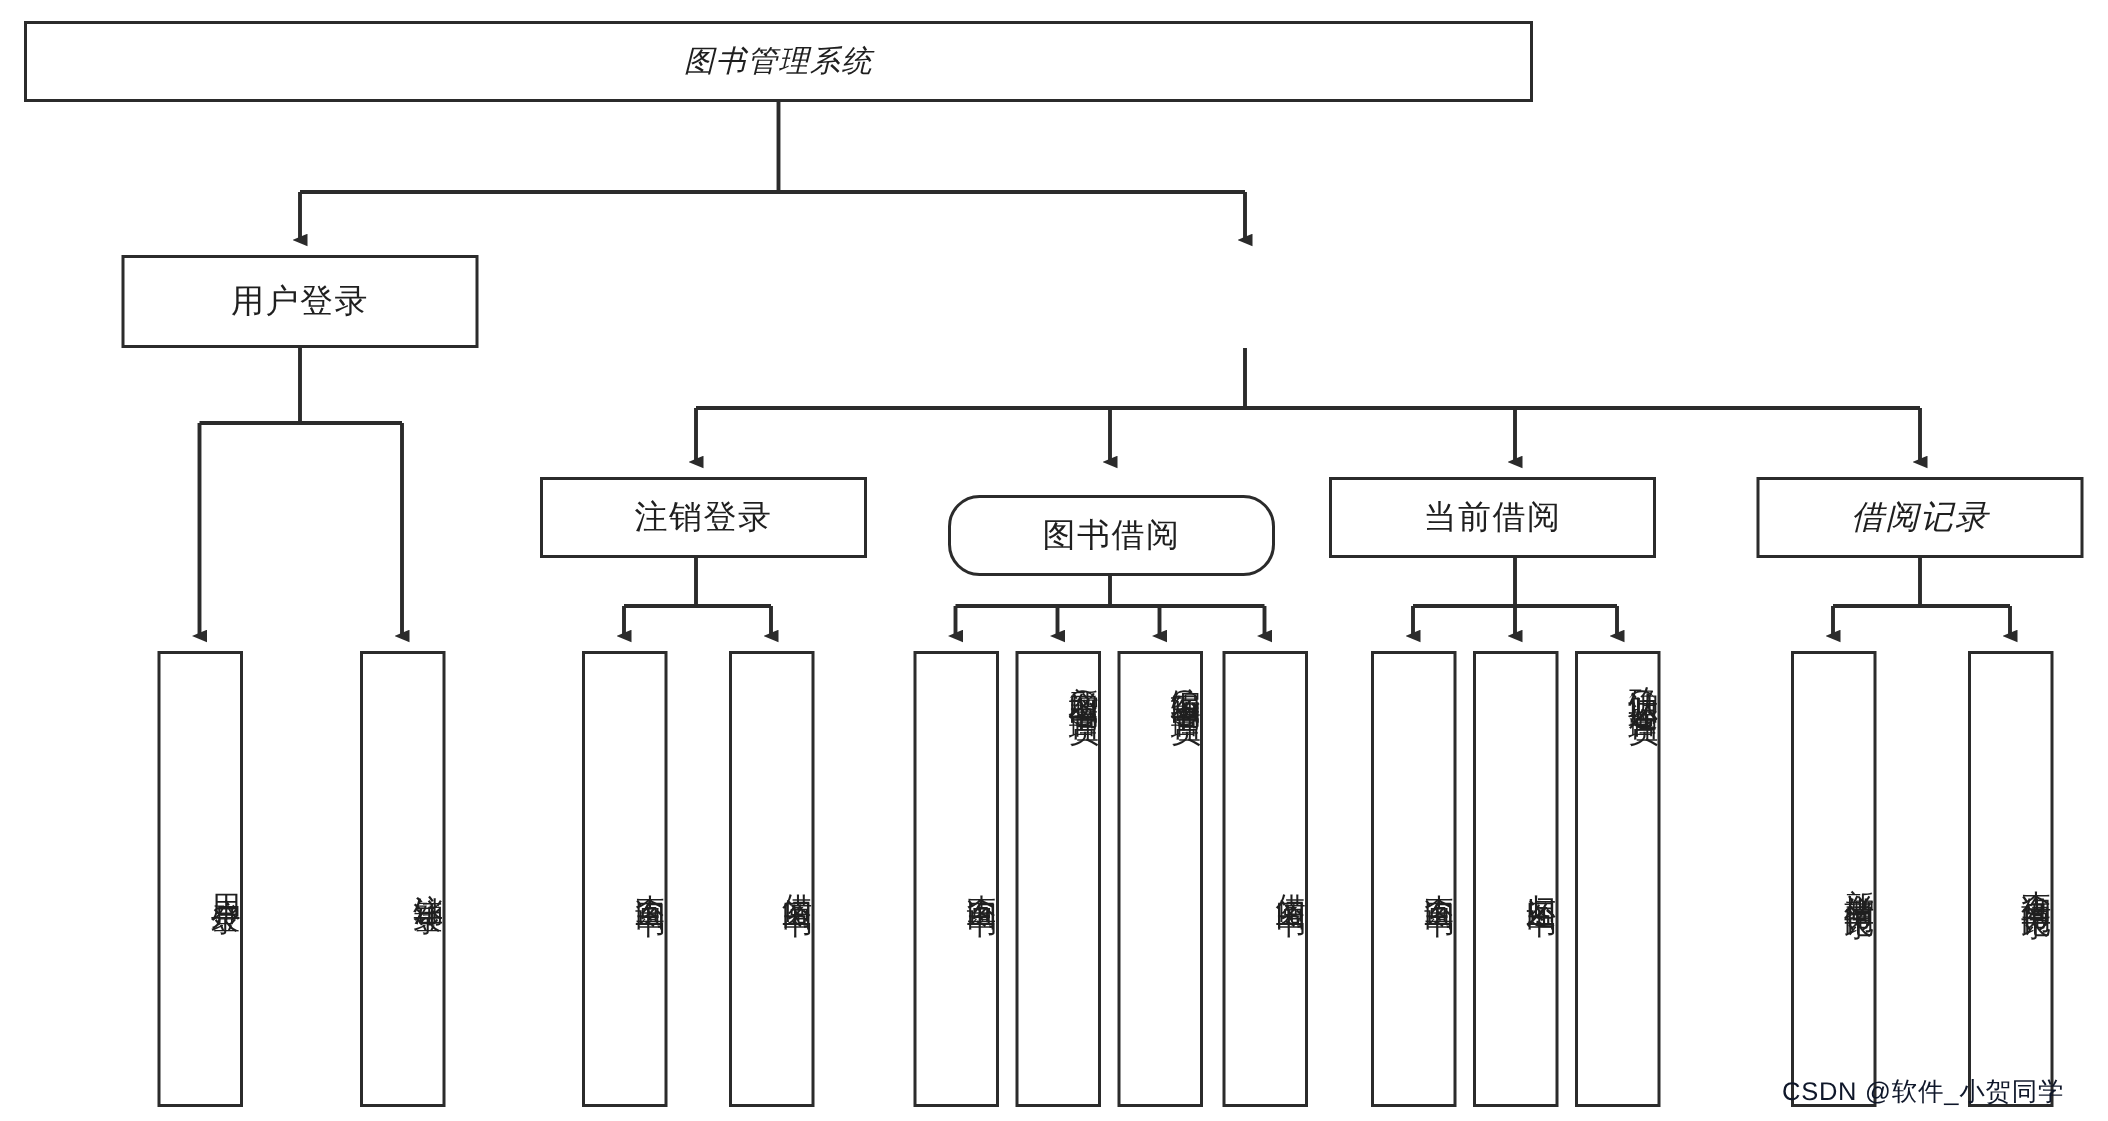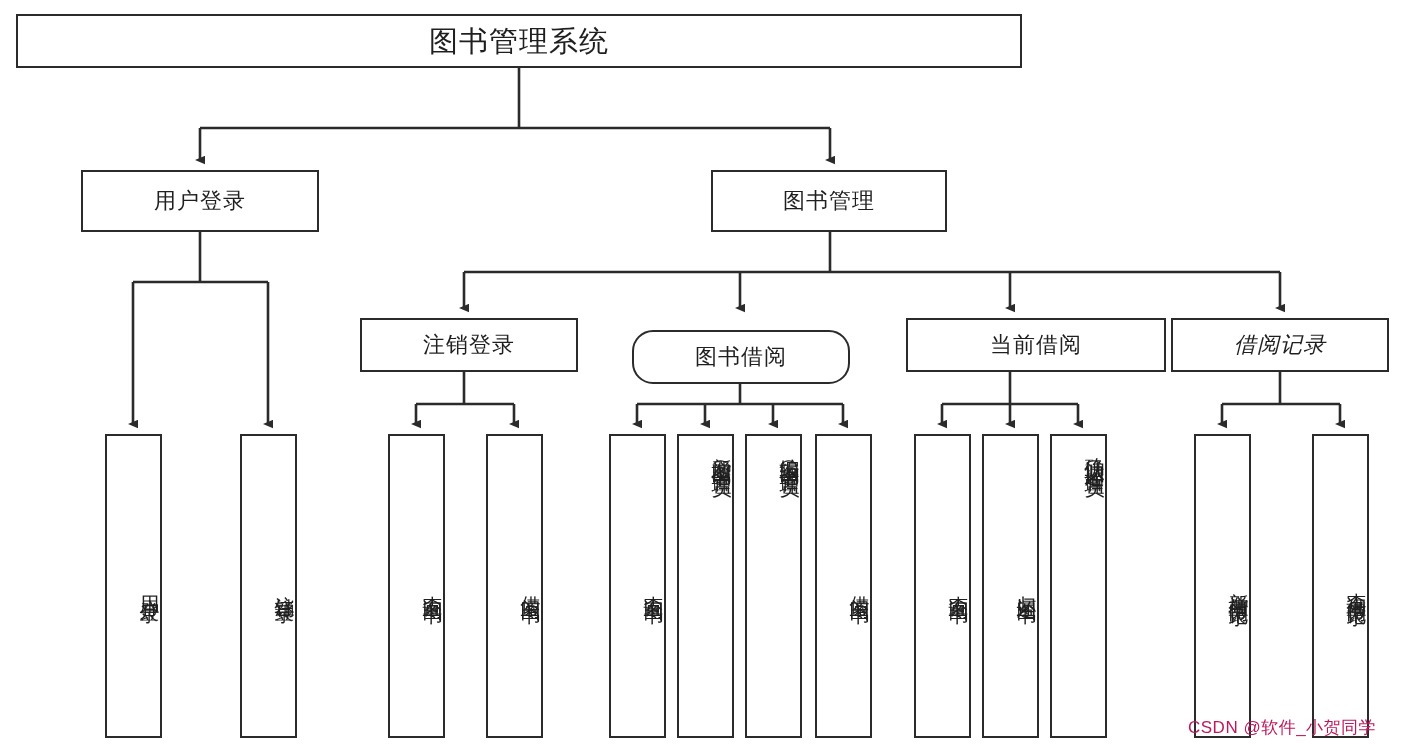--- a/index.html
+++ b/index.html
@@ -32,21 +32,22 @@
     color: #1f1f1f;
     z-index: 2;
   }
   .node.h {
     font-size: 22px;
     line-height: 1.2;
     letter-spacing: 1px;
     white-space: nowrap;
   }
   .node.root {
-    font-size: 29px;
+    font-size: 20px;
+    font-style: italic;
   }
   .node.v {
     writing-mode: vertical-rl;
     text-orientation: upright;
     align-items: flex-start;
     justify-content: flex-start;
     padding-top: 6px;
     font-size: 20px;
     letter-spacing: 3px;
     line-height: 1.05;
@@ -61,21 +62,21 @@
   .node.v.mid {
     align-items: center;
     justify-content: center;
     padding-top: 0;
   }
   .watermark {
     position: absolute;
     left: 1188px;
     top: 716px;
     font-size: 17px;
-    color: #be185d;
+    color: #0f172a;
     letter-spacing: 0.5px;
     white-space: nowrap;
     z-index: 3;
   }
 </style>
 </head>
 <body>
 
 <div id="canvas">
 
@@ -125,25 +126,24 @@
       <path d="M1280,372 L1280,404"></path>
       <path d="M1222,404 L1340,404"></path>
       <path d="M1222,404 L1222,424" marker-end="url(#arrow)"></path>
       <path d="M1340,404 L1340,424" marker-end="url(#arrow)"></path>
     </g>
   </svg>
 
   <div class="node h root" style="left:16px;top:14px;width:1006px;height:54px;">图书管理系统</div>
 
   <div class="node h" style="left:81px;top:170px;width:238px;height:62px;">用户登录</div>
-  <div class="node h" style="left:711px;top:170px;width:236px;height:62px;">图书管理</div>
 
   <div class="node h" style="left:360px;top:318px;width:218px;height:54px;">注销登录</div>
   <div class="node h" style="left:632px;top:330px;width:218px;height:54px;border-radius:21px;">图书借阅</div>
-  <div class="node h" style="left:906px;top:318px;width:260px;height:54px;">当前借阅</div>
+  <div class="node h" style="left:886px;top:318px;width:218px;height:54px;">当前借阅</div>
   <div class="node h" style="left:1171px;top:318px;width:218px;height:54px;font-style:italic;">借阅记录</div>
 
   <div class="node v mid" style="left:105px;top:434px;width:57px;height:304px;">
     <span class="vtext">用户登录</span>
   </div>
   <div class="node v mid" style="left:240px;top:434px;width:57px;height:304px;">
     <span class="vtext">注销登录</span>
   </div>
 
   <div class="node v mid" style="left:388px;top:434px;width:57px;height:304px;">

